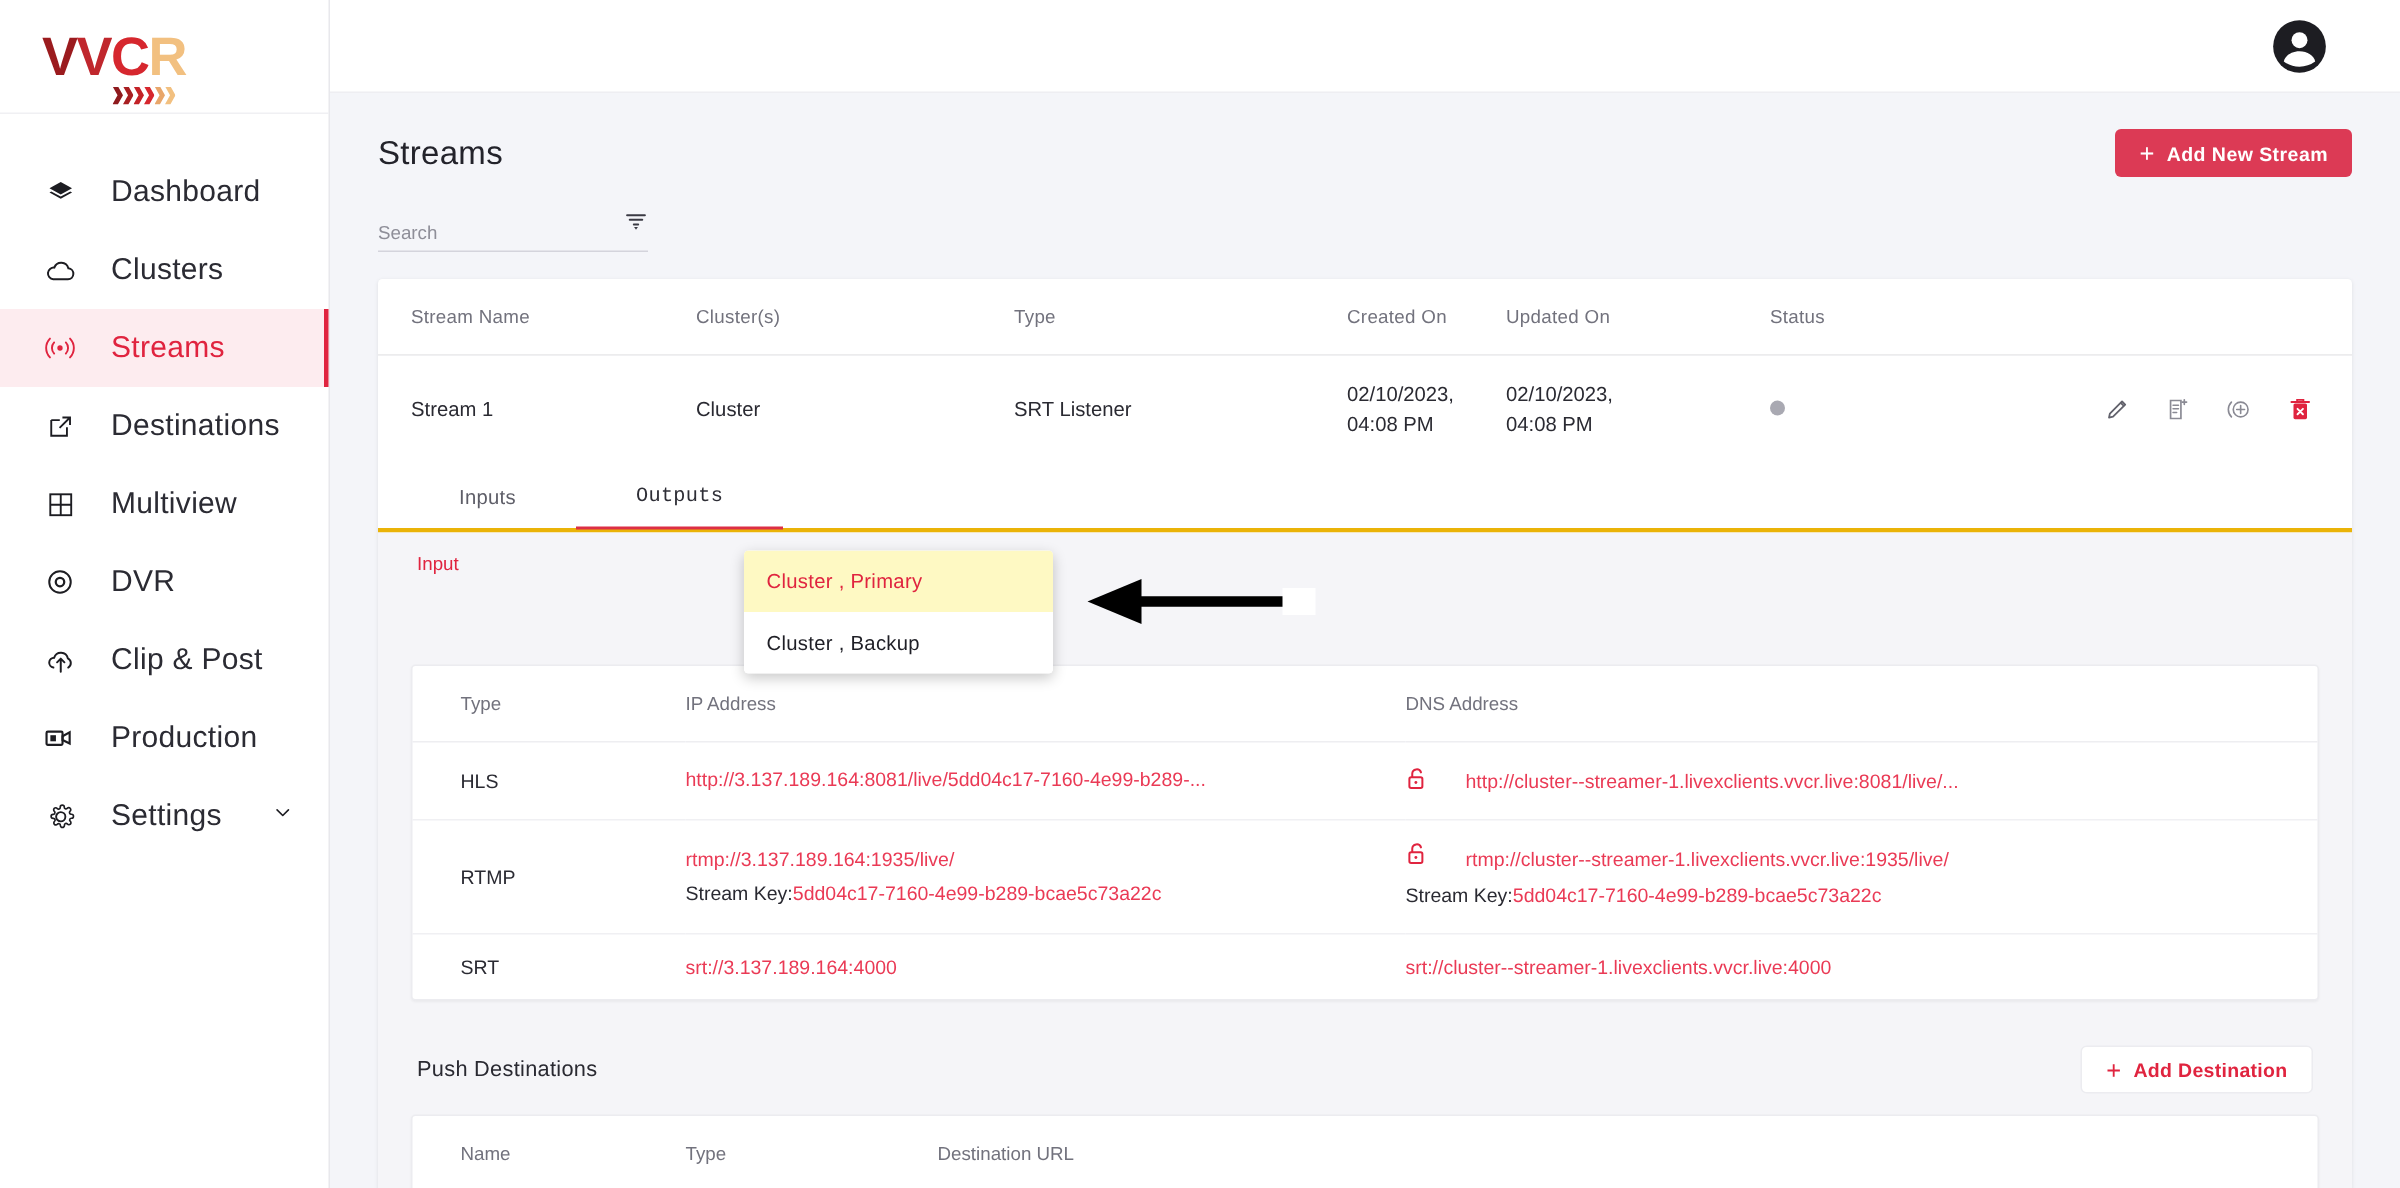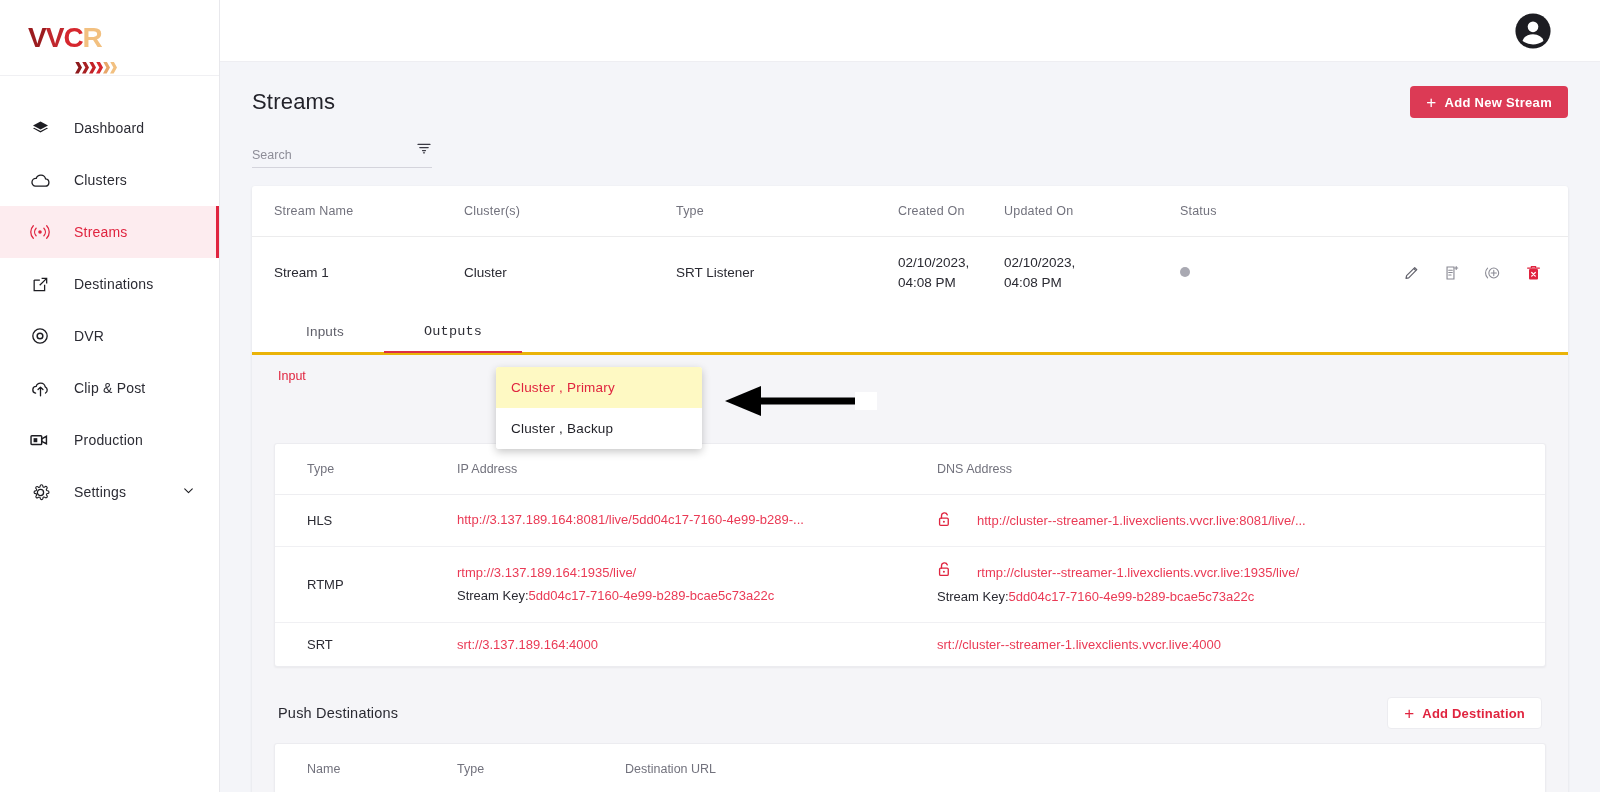--- a/index.html
+++ b/index.html
@@ -21,21 +21,21 @@
     z-index: 5;
   }
   .logo-wrap {
     height: 76px;
     display: flex; align-items: center;
     padding-left: 28px;
     border-bottom: 1px solid #f0f0f3;
   }
   .logo { position: relative; line-height: 1; }
   .logo-text {
-    font-size: 28px; font-weight: bold; letter-spacing: -1px;
+    font-size: 36px; font-weight: bold; letter-spacing: -1px;
     font-family: "Liberation Sans", sans-serif;
   }
   .logo-v1 { color: #9b1b1e; }
   .logo-v2 { color: #c0272d; }
   .logo-c  { color: #d6272e; }
   .logo-r  { color: #f2c080; }
   .chevrons {
     position: absolute; left: 47px; top: 38px;
     display: flex; gap: 0px; height: 12px;
   }
@@ -53,21 +53,21 @@
     position: relative;
     color: #2b2b33;
   }
   .nav-item .ico {
     width: 24px; height: 24px;
     display: flex; align-items: center; justify-content: center;
     flex: 0 0 24px;
   }
   .nav-item .lbl {
     margin-left: 22px;
-    font-size: 14px;
+    font-size: 20px;
     letter-spacing: .2px;
     color: #2b2b33;
   }
   .nav-item.active { background: #fdecef; }
   .nav-item.active::after {
     content: ""; position: absolute; right: 0; top: 0;
     width: 3px; height: 100%; background: #e0243f;
   }
   .nav-item.active .lbl { color: #e0243f; }
   .nav-item .chevdown { margin-left: auto; margin-right: 24px; }
@@ -307,20 +307,29 @@
       <div class="nav-item">
         <span class="ico">
           <svg width="19" height="19" viewBox="0 0 24 24">
             <path d="M4 6.4h7.2M4 6.4v13.2h13.2v-7.2" fill="none" stroke="#1d1d22" stroke-width="1.6"></path>
             <path d="M13.4 4.2h6.4v6.4M19.8 4.2 11 13" fill="none" stroke="#1d1d22" stroke-width="1.6"></path>
           </svg>
         </span>
         <span class="lbl">Destinations</span>
       </div>
 
+      <div class="nav-item">
+        <span class="ico">
+          <svg width="19" height="19" viewBox="0 0 24 24">
+              <rect x="3.2" y="3.2" width="17.6" height="17.6" fill="none" stroke="#1d1d22" stroke-width="1.6"></rect>
+              <path d="M12 3.2v17.6M3.2 12h17.6" stroke="#1d1d22" stroke-width="1.6"></path>
+            </svg>
+        </span>
+        <span class="lbl">Multiview</span>
+      </div>
 
       <div class="nav-item">
         <span class="ico">
           <svg width="20" height="20" viewBox="0 0 24 24">
               <circle cx="12" cy="12" r="8.6" fill="none" stroke="#1d1d22" stroke-width="1.6"></circle>
               <circle cx="12" cy="12" r="3.4" fill="none" stroke="#1d1d22" stroke-width="1.8"></circle>
             </svg>
         </span>
         <span class="lbl">DVR</span>
       </div>

